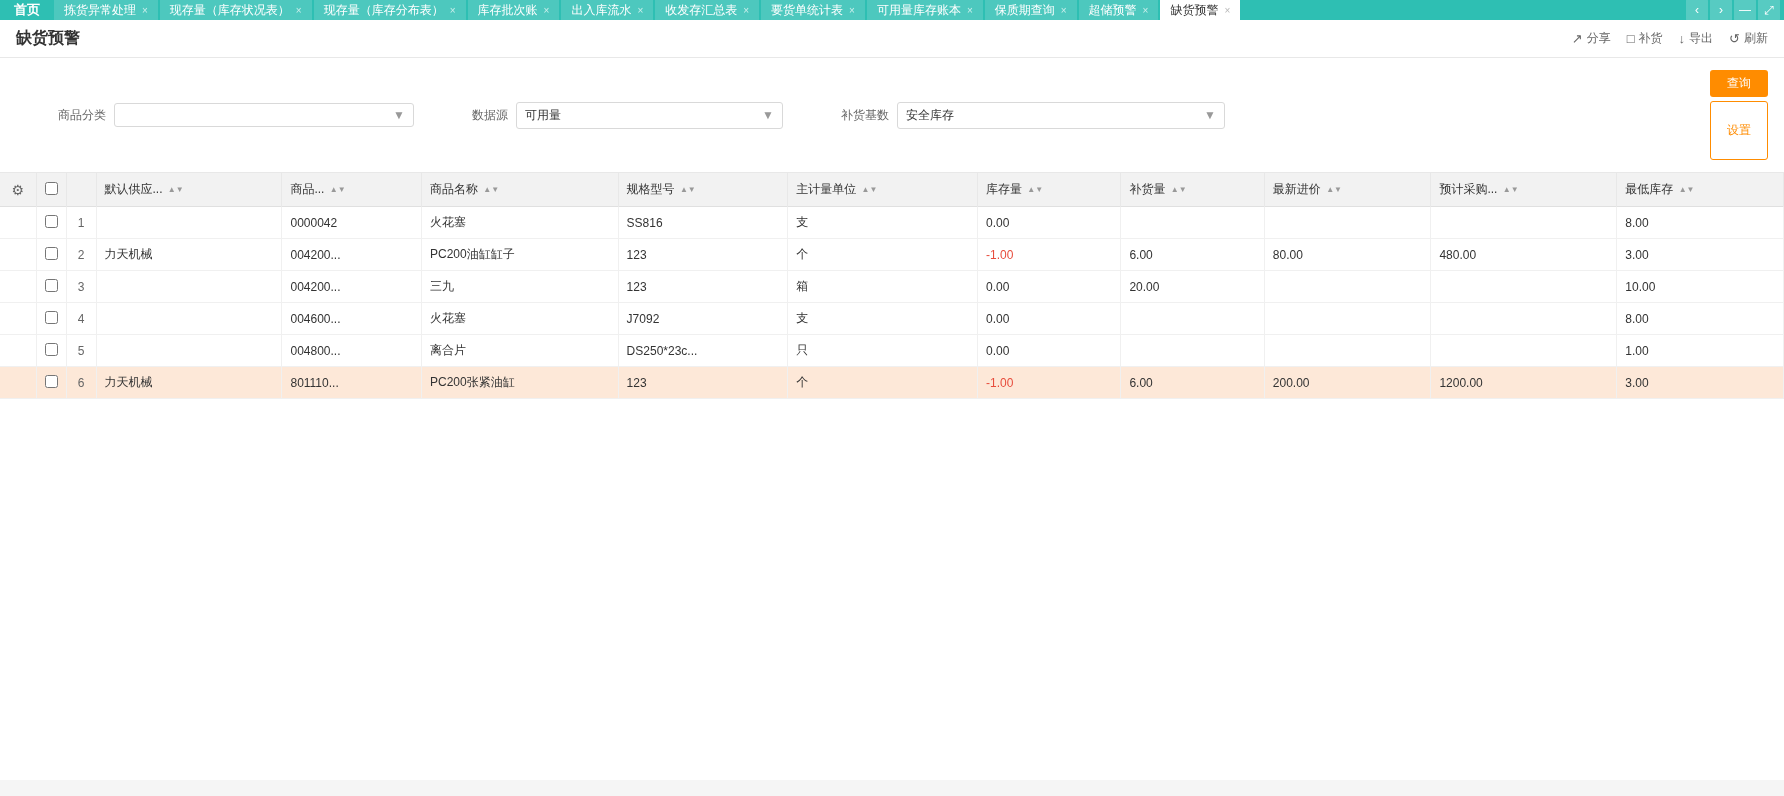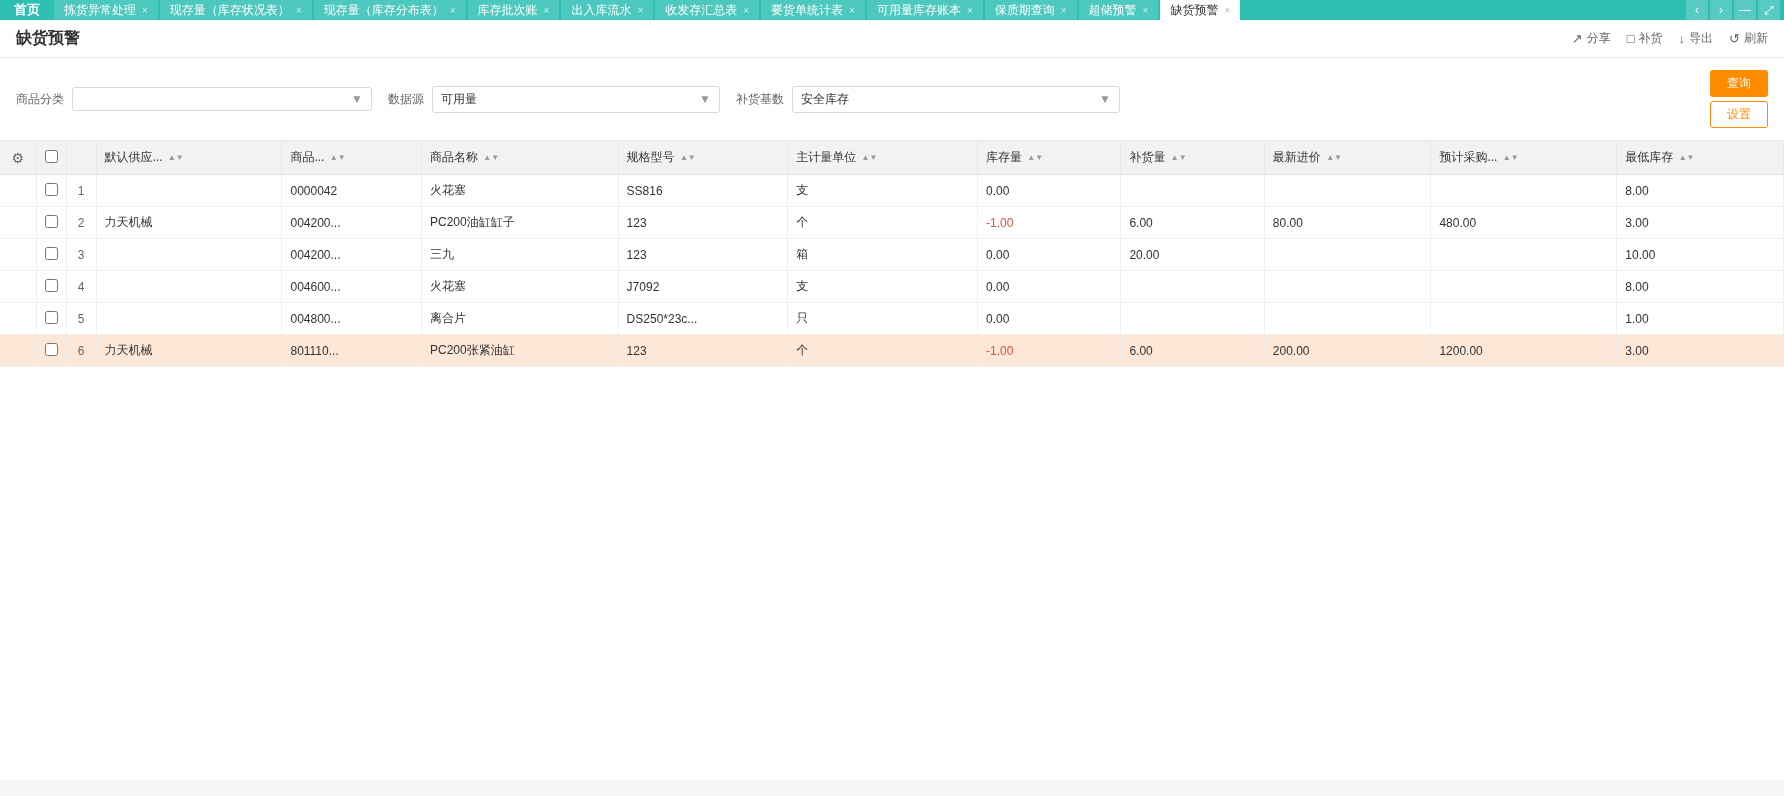--- a/index.html
+++ b/index.html
@@ -113,20 +113,21 @@
       padding: 12px 16px;
       gap: 16px;
       background: #fff;
       border-bottom: 1px solid #e8e8e8;
       flex-wrap: nowrap;
     }
     .filter-group {
       display: flex;
       align-items: center;
       gap: 8px;
+      margin-left: 42px;
     }
     .filter-label {
       color: #666;
       white-space: nowrap;
       font-size: 12px;
     }
     .filter-select {
       display: flex;
       align-items: center;
       border: 1px solid #d9d9d9;
@@ -156,21 +157,21 @@
       padding: 5px 16px;
       cursor: pointer;
       font-size: 12px;
       white-space: nowrap;
     }
     .btn-settings {
       background: #fff;
       color: #ff8c00;
       border: 1px solid #ff8c00;
       border-radius: 3px;
-      padding: 4px 16px;
+      padding: 20px 16px;
       cursor: pointer;
       font-size: 12px;
       white-space: nowrap;
     }
 
     
     .table-area {
       flex: 1;
       overflow: auto;
       padding: 0;
@@ -322,21 +323,21 @@
     <div class="filter-group">
       <span class="filter-label">商品分类</span>
       <div class="filter-select" style="width:300px;">
         <span class="filter-select-empty"></span>
         <span class="arrow">▼</span>
       </div>
     </div>
 
     <div class="filter-group">
       <span class="filter-label">数据源</span>
-      <div class="filter-select" style="width:288px;">
+      <div class="filter-select" style="width:267px;">
         <span class="filter-select-value">可用量</span>
         <span class="arrow">▼</span>
       </div>
     </div>
 
     <div class="filter-group">
       <span class="filter-label">补货基数</span>
       <div class="filter-select" style="width:328px;">
         <span class="filter-select-value">安全库存</span>
         <span class="arrow">▼</span>

